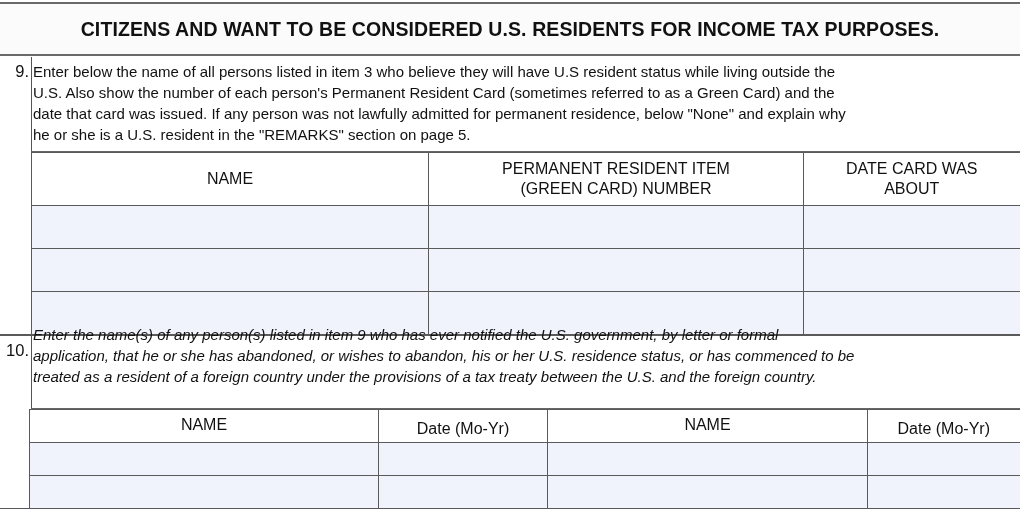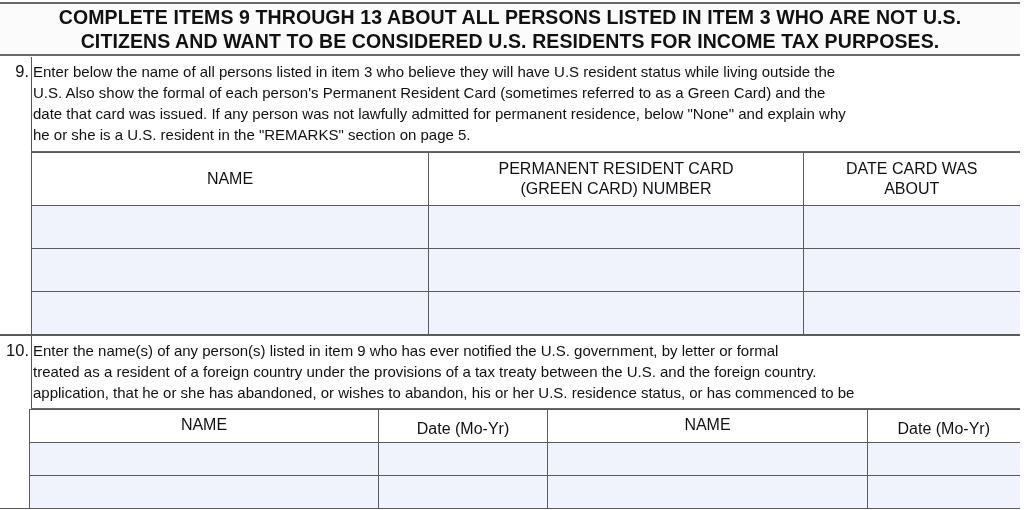--- a/index.html
+++ b/index.html
@@ -41,47 +41,46 @@
   table.grid th span { display: block; }
   table.grid input {
     width: 100%; height: 100%; border: none; background: transparent;
     font-family: "Liberation Sans", sans-serif; font-size: 15px; padding: 0 6px; outline: none;
   }
 </style>
 </head>
 <body>
 
 <div class="title-bar">
-  <span>COMPLETE ITEMS 9 THROUGH 13 ABOUT ALL PERSONS LISTED IN ITEM 3 WHO ARE NOT U.S.</span>
   <span>CITIZENS AND WANT TO BE CONSIDERED U.S. RESIDENTS FOR INCOME TAX PURPOSES.</span>
 </div>
 
 <div class="vline" style="left:31px; top:57px; height:96px;"></div>
 <div class="item-num" style="top:61px;">9.</div>
 <div class="item-text" style="top:61px;">
   <span>Enter below the name of all persons listed in item 3 who believe they will have U.S resident status while living outside the</span>
-  <span>U.S. Also show the formal of each person's Permanent Resident Card (sometimes referred to as a Green Card) and the</span>
+  <span>U.S. Also show the number of each person's Permanent Resident Card (sometimes referred to as a Green Card) and the</span>
   <span>date that card was issued. If any person was not lawfully admitted for permanent residence, below "None" and explain why</span>
   <span>he or she is a U.S. resident in the "REMARKS" section on page 5.</span>
 </div>
 <div class="hline" style="left:31px; top:151px; width:989px; background:#666; height:2px;"></div>
 
 <table class="grid" style="left:31px; top:152px; width:988px;">
   <colgroup>
     <col style="width:397px">
       <col style="width:375px">
       <col style="width:216px">
   </colgroup>
   <tbody>
       <tr style="height:53px;">
     <th>
       <span>NAME</span>
     </th>
     <th>
-      <span>PERMANENT RESIDENT CARD</span>
+      <span>PERMANENT RESIDENT ITEM</span>
       <span>(GREEN CARD) NUMBER</span>
     </th>
     <th>
       <span>DATE CARD WAS</span>
       <span>ABOUT</span>
     </th>
   </tr>
   <tr style="height:43px;">
     <td class="cell"><input value="" style=""></td>
     <td class="cell"><input value="" style=""></td>
@@ -96,24 +95,24 @@
     <td class="cell"><input value="" style=""></td>
     <td class="cell"><input value="" style=""></td>
     <td class="cell"><input value="" style=""></td>
   </tr>
 </tbody>
   </table>
 
 <div class="hline" style="left:0; top:334px; width:1020px; background:#5a5a5a; height:2px;"></div>
 <div class="vline" style="left:31px; top:336px; height:74px;"></div>
 <div class="item-num" style="top:340px;">10.</div>
-<div class="item-text" style="top:340px;">
+<div class="item-text" style="top:324px;font-style:italic;">
   <span>Enter the name(s) of any person(s) listed in item 9 who has ever notified the U.S. government, by letter or formal</span>
+  <span>application, that he or she has abandoned, or wishes to abandon, his or her U.S. residence status, or has commenced to be</span>
   <span>treated as a resident of a foreign country under the provisions of a tax treaty between the U.S. and the foreign country.</span>
-  <span>application, that he or she has abandoned, or wishes to abandon, his or her U.S. residence status, or has commenced to be</span>
 </div>
 <div class="hline" style="left:31px; top:408px; width:989px; background:#666; height:2px;"></div>
 
 <table class="grid" style="left:29px; top:409px; width:990px;">
   <colgroup>
     <col style="width:349px">
       <col style="width:169px">
       <col style="width:320px">
       <col style="width:152px">
   </colgroup>

